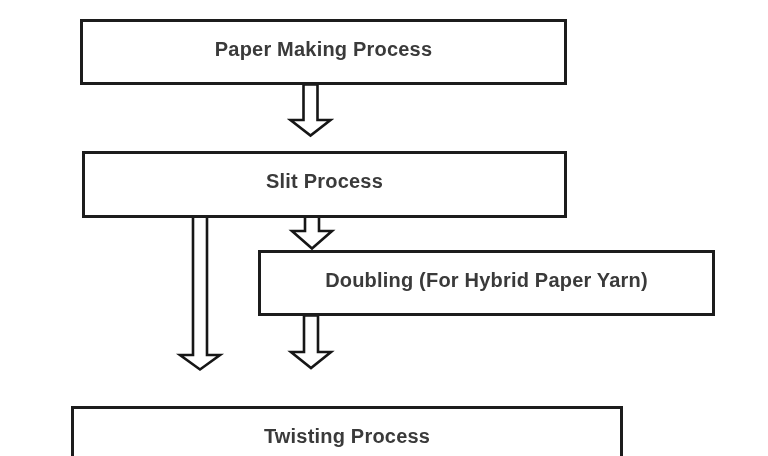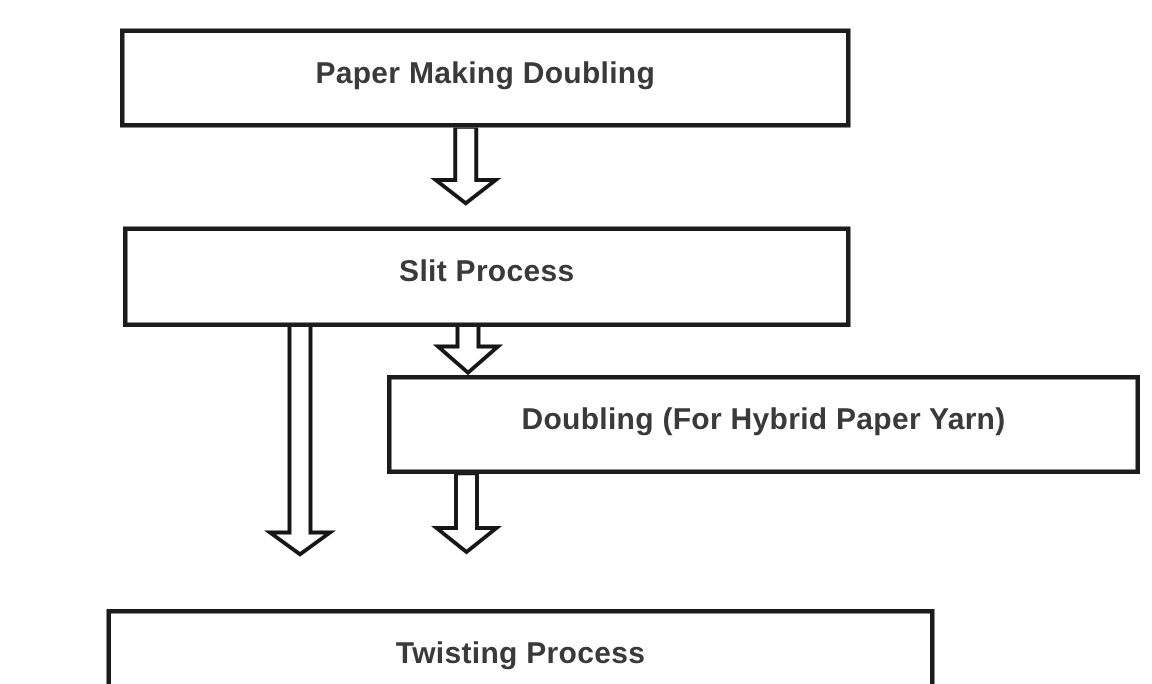--- a/index.html
+++ b/index.html
@@ -34,21 +34,21 @@
   .node-label {
     font-size: 20px;
     font-weight: bold;
     color: #3a3a3a;
     letter-spacing: 0.2px;
     white-space: nowrap;
     transform: translateY(-3px);
   }
   #node-paper-making { left: 80px;  top: 19px;  width: 487px; height: 66px; }
   #node-slit         { left: 82px;  top: 137px; width: 485px; height: 67px; margin-top: 14px; }
-  #node-doubling     { left: 258px; top: 250px; width: 502px; height: 66px; }
+  #node-doubling     { left: 258px; top: 250px; width: 457px; height: 66px; }
   #node-twisting     { left: 71px;  top: 370px; width: 552px; height: 67px; margin-top: 36px; }
   .arrow-path {
     fill: #ffffff;
     stroke: #161616;
     stroke-width: 2.6;
     stroke-linejoin: miter;
   }
 </style>
 </head>
 <body>
@@ -60,21 +60,21 @@
     <path class="arrow-path" d="M 303.5 84.5 L 303.5 120 L 290.5 120 L 310.5 135.5 L 330.5 120 L 317.5 120 L 317.5 84.5 Z"></path>
 
     <path class="arrow-path" d="M 305 203.5 L 305 231 L 292 231 L 312 248.5 L 332 231 L 319 231 L 319 203.5 Z"></path>
 
     <path class="arrow-path" d="M 304 315.5 L 304 352 L 291 352 L 311 368 L 331 352 L 318 352 L 318 315.5 Z"></path>
 
     <path class="arrow-path" d="M 193 203.5 L 193 355 L 180 355 L 200 369.5 L 220 355 L 207 355 L 207 203.5 Z"></path>
   </svg>
 
   <div class="node" id="node-paper-making">
-    <span class="node-label">Paper Making Doubling</span>
+    <span class="node-label">Paper Making Process</span>
   </div>
 
   <div class="node" id="node-slit">
     <span class="node-label">Slit Process</span>
   </div>
 
   <div class="node" id="node-doubling">
     <span class="node-label">Doubling (For Hybrid Paper Yarn)</span>
   </div>
 

